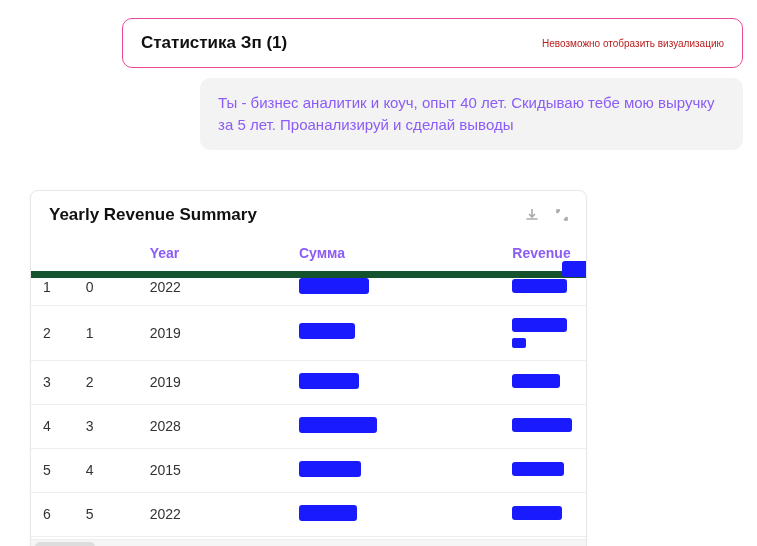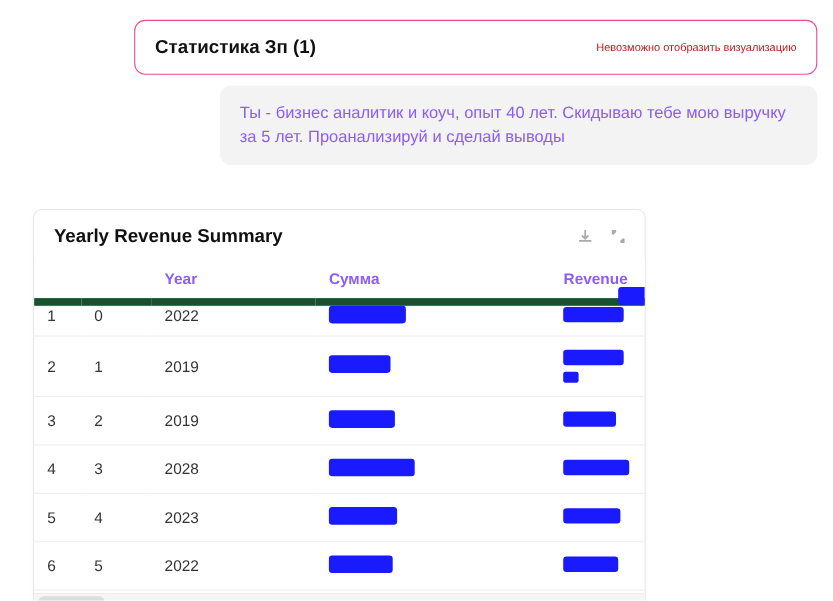--- a/index.html
+++ b/index.html
@@ -215,21 +215,21 @@
       <tr>
         <td>4</td>
         <td>3</td>
         <td>2028</td>
         <td><span class="redact sum" style="width:78px"></span></td>
         <td><span class="redact avg" style="width:60px"></span></td>
       </tr>
       <tr>
         <td>5</td>
         <td>4</td>
-        <td>2023</td>
+        <td>2015</td>
         <td><span class="redact sum" style="width:62px"></span></td>
         <td><span class="redact avg" style="width:52px"></span></td>
       </tr>
       <tr>
         <td>6</td>
         <td>5</td>
         <td>2022</td>
         <td><span class="redact sum" style="width:58px"></span></td>
         <td><span class="redact avg" style="width:50px"></span></td>
       </tr>

